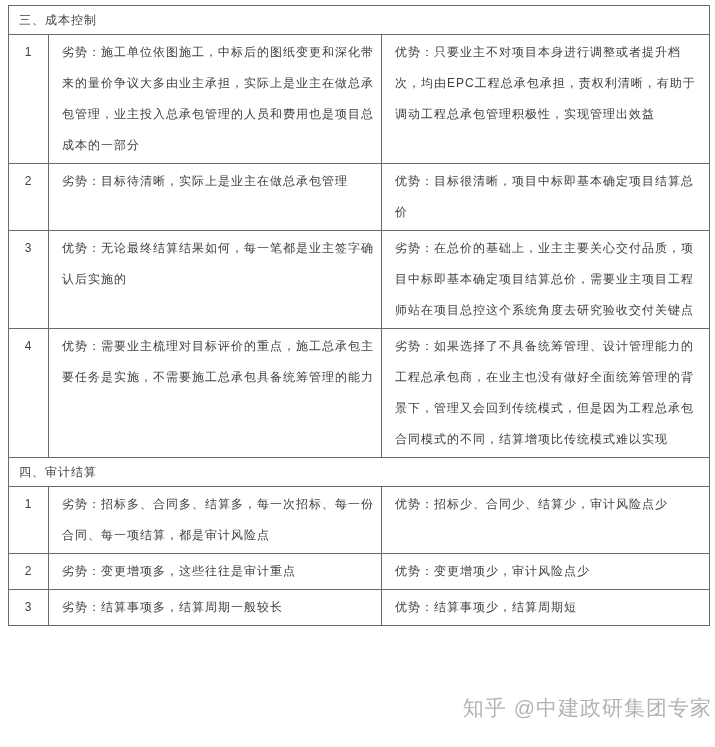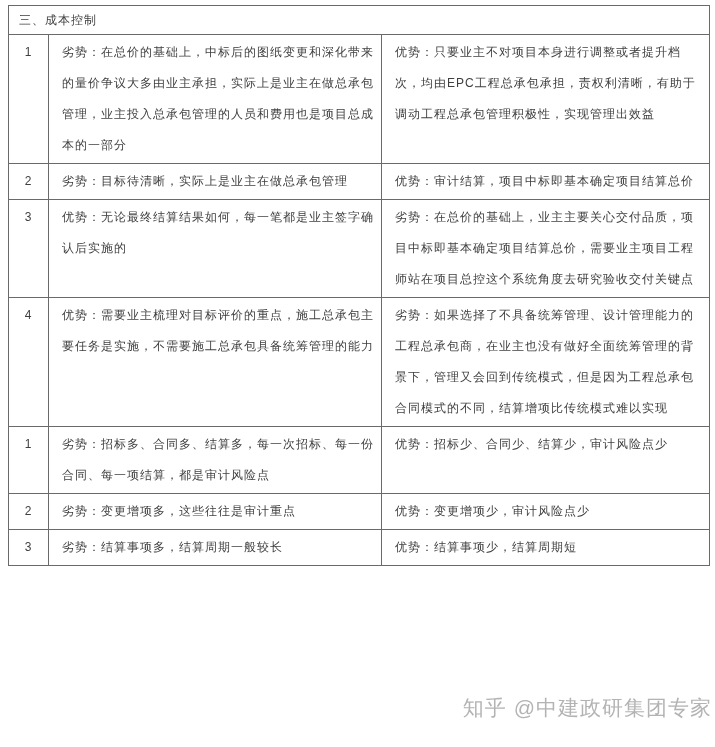--- a/index.html
+++ b/index.html
@@ -63,37 +63,40 @@
       <col style="width:40px">
       <col style="width:333px">
       <col style="width:328px">
     </colgroup>
     <tbody id="table-body">
         <tr>
           <td colspan="3" class="section-title">三、成本控制</td>
         </tr>
         <tr>
           <td class="num">1</td>
-          <td>劣势：在总价的基础上，中标后的图纸变更和深化带来的量价争议大多由业主承担，实际上是业主在做总承包管理，业主投入总承包管理的人员和费用也是项目总成本的一部分</td>
+          <td>劣势：施工单位依图施工，中标后的图纸变更和深化带来的量价争议大多由业主承担，实际上是业主在做总承包管理，业主投入总承包管理的人员和费用也是项目总成本的一部分</td>
           <td>优势：只要业主不对项目本身进行调整或者提升档次，均由EPC工程总承包承担，责权利清晰，有助于调动工程总承包管理积极性，实现管理出效益</td>
         </tr>
         <tr>
           <td class="num">2</td>
           <td>劣势：目标待清晰，实际上是业主在做总承包管理</td>
-          <td>优势：审计结算，项目中标即基本确定项目结算总价</td>
+          <td>优势：目标很清晰，项目中标即基本确定项目结算总价</td>
         </tr>
         <tr>
           <td class="num">3</td>
           <td>优势：无论最终结算结果如何，每一笔都是业主签字确认后实施的</td>
           <td>劣势：在总价的基础上，业主主要关心交付品质，项目中标即基本确定项目结算总价，需要业主项目工程师站在项目总控这个系统角度去研究验收交付关键点</td>
         </tr>
         <tr>
           <td class="num">4</td>
           <td>优势：需要业主梳理对目标评价的重点，施工总承包主要任务是实施，不需要施工总承包具备统筹管理的能力</td>
           <td>劣势：如果选择了不具备统筹管理、设计管理能力的工程总承包商，在业主也没有做好全面统筹管理的背景下，管理又会回到传统模式，但是因为工程总承包合同模式的不同，结算增项比传统模式难以实现</td>
+        </tr>
+        <tr>
+          <td colspan="3" class="section-title">四、审计结算</td>
         </tr>
         <tr>
           <td class="num">1</td>
           <td>劣势：招标多、合同多、结算多，每一次招标、每一份合同、每一项结算，都是审计风险点</td>
           <td>优势：招标少、合同少、结算少，审计风险点少</td>
         </tr>
         <tr>
           <td class="num">2</td>
           <td>劣势：变更增项多，这些往往是审计重点</td>
           <td>优势：变更增项少，审计风险点少</td>

